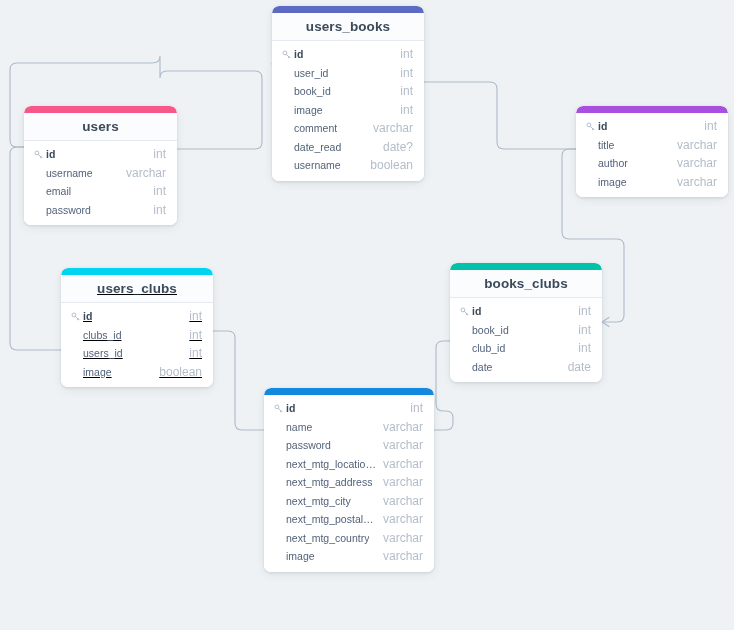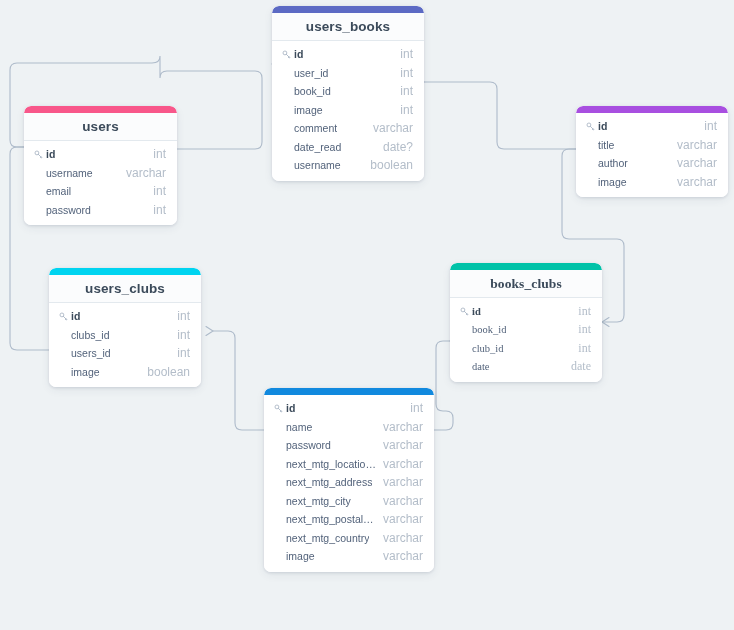--- a/index.html
+++ b/index.html
@@ -225,21 +225,21 @@
     <span class="field-name">author</span>
     <span class="field-type">varchar</span>
   </div>
           <div class="field-row">
     <span class="field-key"></span>
     <span class="field-name">image</span>
     <span class="field-type">varchar</span>
   </div>
         </div>
   </div>
-      <div class="table-node" style="left: 450px; top: 263px; width: 152px; font-family: Liberation Serif, serif;">
+      <div class="table-node" style="left: 450px; top: 263px; width: 152px;">
     <div class="node-accent" style="background: rgb(0, 194, 168);"></div>
     <div class="node-title">books_clubs</div>
     <div class="node-fields">
           <div class="field-row pk">
     <span class="field-key">
               <svg width="9" height="9" viewBox="0 0 16 16" aria-hidden="true">
                 <circle cx="5.2" cy="5.2" r="3.4" fill="none" stroke="#a7b3c2" stroke-width="1.5"></circle>
                 <path d="M7.7 7.7 L13.4 13.4 M11.2 13.0 L12.4 14.2 M12.6 11.6 L13.8 12.8" fill="none" stroke="#a7b3c2" stroke-width="1.5" stroke-linecap="round"></path>
               </svg>
             </span>
@@ -256,21 +256,21 @@
     <span class="field-name">club_id</span>
     <span class="field-type">int</span>
   </div>
           <div class="field-row">
     <span class="field-key"></span>
     <span class="field-name">date</span>
     <span class="field-type">date</span>
   </div>
         </div>
   </div>
-      <div class="table-node" style="left: 49px; top: 268px; width: 152px;">
+      <div class="table-node" style="left: 61px; top: 268px; width: 152px; text-decoration: underline;">
     <div class="node-accent" style="background: rgb(0, 212, 240);"></div>
     <div class="node-title">users_clubs</div>
     <div class="node-fields">
           <div class="field-row pk">
     <span class="field-key">
               <svg width="9" height="9" viewBox="0 0 16 16" aria-hidden="true">
                 <circle cx="5.2" cy="5.2" r="3.4" fill="none" stroke="#a7b3c2" stroke-width="1.5"></circle>
                 <path d="M7.7 7.7 L13.4 13.4 M11.2 13.0 L12.4 14.2 M12.6 11.6 L13.8 12.8" fill="none" stroke="#a7b3c2" stroke-width="1.5" stroke-linecap="round"></path>
               </svg>
             </span>

